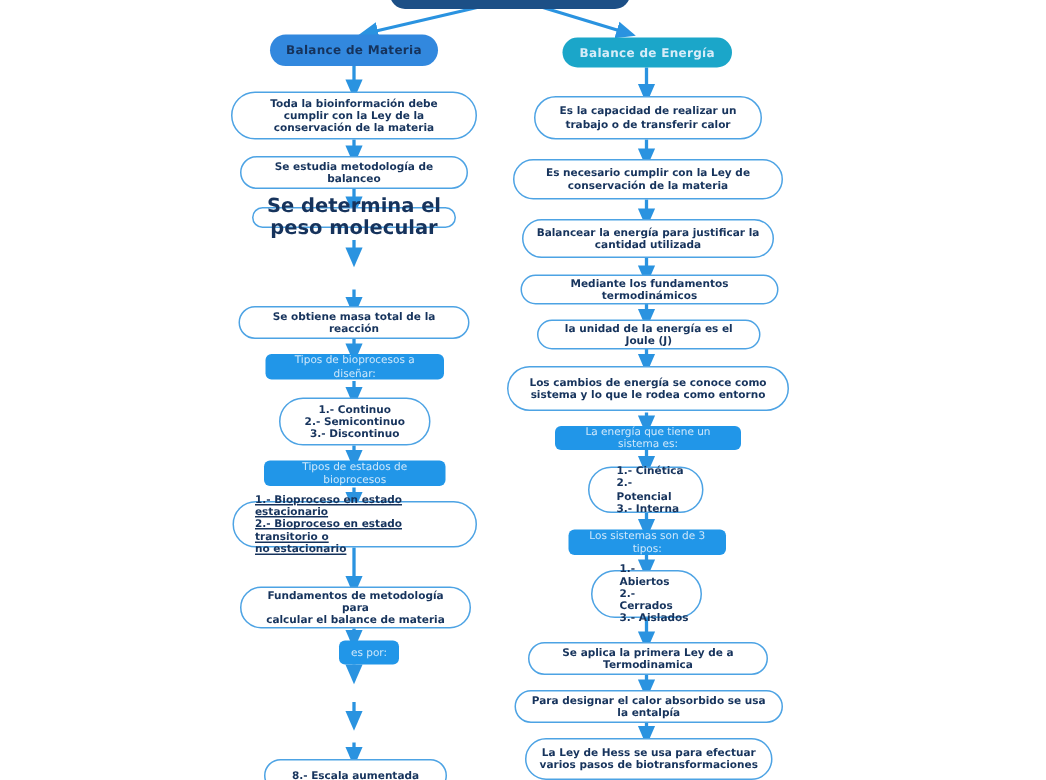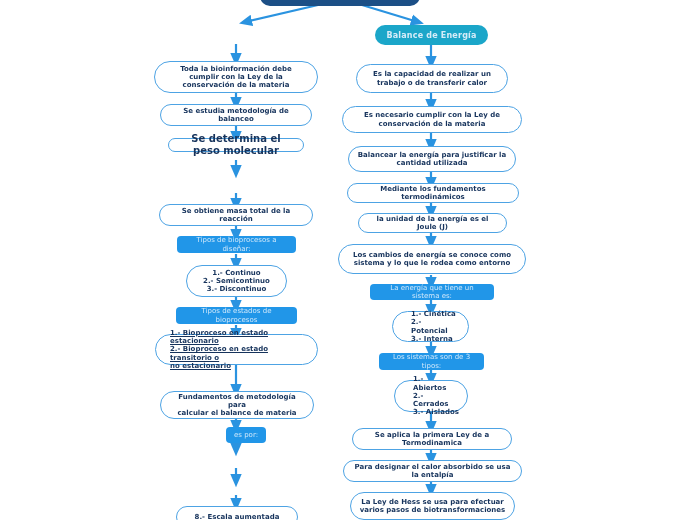--- a/index.html
+++ b/index.html
@@ -129,32 +129,35 @@
       <path d="M431,412 L431,428"></path>
       <path d="M431,450 L431,460"></path>
       <path d="M431,482 L431,491"></path>
     </g>
   </svg>
 
   <div class="node cap-root" style="left:260px; top:-16px; width:160px; height:22px; font-size:9px;">
     <span></span>
   </div>
 
+  <div class="node cap-materia" style="left:180px; top:23px; width:112px; height:21px; font-size:8px;">
+    <span>Balance de Materia</span>
+  </div>
 
   <div class="node pill multiline" style="left:154px; top:61px; width:164px; height:32px; font-size:7px;">
     <span>Toda la bioinformación debe
 cumplir con la Ley de la
 conservación de la materia</span>
   </div>
 
   <div class="node pill" style="left:160px; top:104px; width:152px; height:22px; font-size:7px;">
     <span>Se estudia metodología de balanceo</span>
   </div>
 
-  <div class="node pill" style="left:168px; top:138px; width:136px; height:14px; font-size:10px;">
+  <div class="node pill" style="left:168px; top:138px; width:136px; height:14px; font-size:13px;">
     <span>Se determina el peso molecular</span>
   </div>
 
 
   <div class="node pill" style="left:159px; top:204px; width:154px; height:22px; font-size:7px;">
     <span>Se obtiene masa total de la reacción</span>
   </div>
 
   <div class="node tag" style="left:177px; top:236px; width:119px; height:17px; font-size:7px;">
     <span>Tipos de bioprocesos a diseñar:</span>

